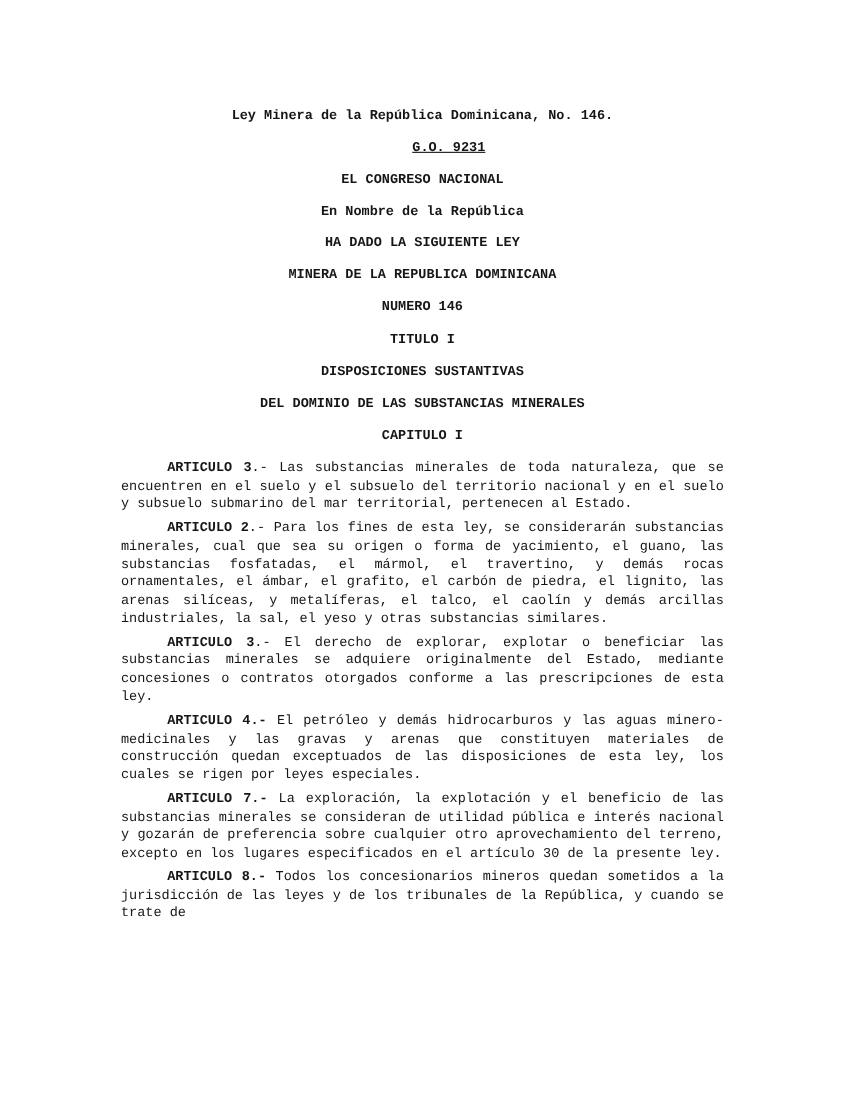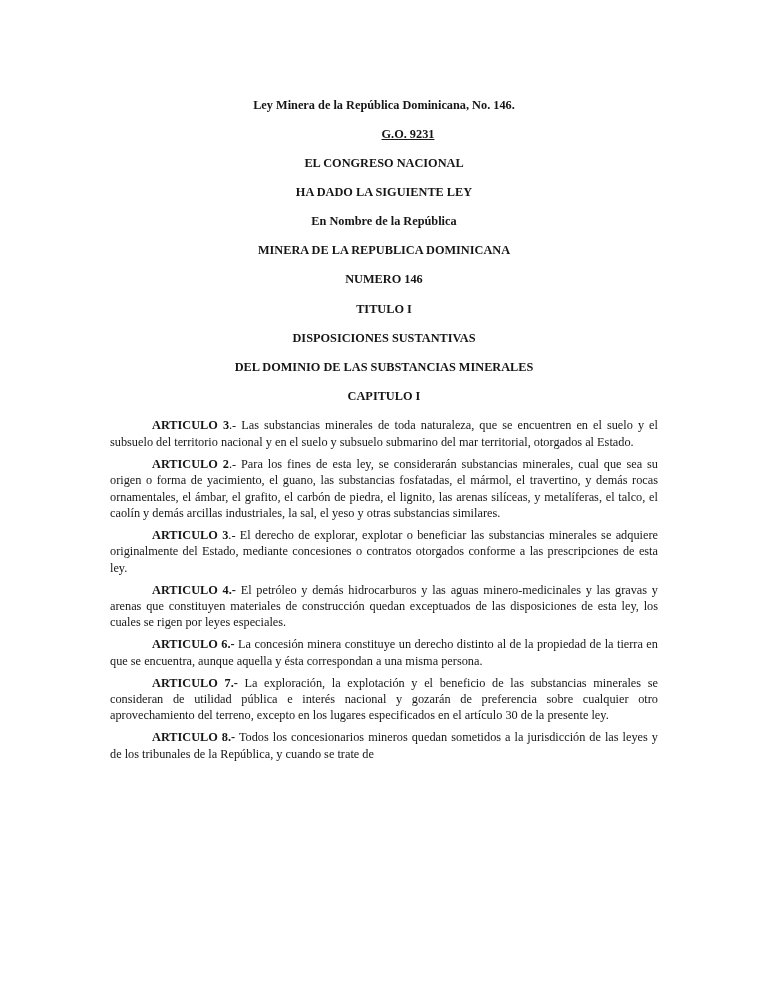--- a/index.html
+++ b/index.html
@@ -2,21 +2,21 @@
 <html><head>
 <meta charset="utf-8">
 <style>
   html, body { margin: 0; padding: 0; background: #ffffff; }
   .page {
     position: relative;
     width: 768px;
     height: 994px;
     background: #ffffff;
     color: #161616;
-    font-family: Liberation Serif, serif;
+    font-family: Liberation Mono, monospace;
     font-size: 12.3px;
     line-height: 16.4px;
     box-sizing: border-box;
     padding: 97px 110px 0 110px;
     overflow: hidden;
   }
   .h {
     font-weight: bold;
     text-align: center;
     margin: 0 0 12.6px 0;
@@ -32,36 +32,35 @@
   }
   .article-label { font-weight: bold; }
 </style>
 </head>
 <body>
 
 <div class="page">
   <div class="h">Ley Minera de la República Dominicana, No. 146.</div>
   <div class="h"><span class="u">G.O. 9231</span></div>
   <div class="h">EL CONGRESO NACIONAL</div>
+  <div class="h">En Nombre de la República</div>
   <div class="h">HA DADO LA SIGUIENTE LEY</div>
-  <div class="h">En Nombre de la República</div>
   <div class="h">MINERA DE LA REPUBLICA DOMINICANA</div>
   <div class="h h-left">NUMERO 146</div>
   <div class="h gap-above">TITULO I</div>
   <div class="h">DISPOSICIONES SUSTANTIVAS</div>
   <div class="h">DEL DOMINIO DE LAS SUBSTANCIAS MINERALES</div>
   <div class="h">CAPITULO I</div>
 
-  <p class="article"><span class="article-label">ARTICULO 3</span><span>.- Las substancias minerales de toda naturaleza, que se encuentren en el suelo y el subsuelo del territorio nacional y en el suelo y subsuelo submarino del mar territorial, otorgados al Estado.</span></p>
+  <p class="article"><span class="article-label">ARTICULO 3</span><span>.- Las substancias minerales de toda naturaleza, que se encuentren en el suelo y el subsuelo del territorio nacional y en el suelo y subsuelo submarino del mar territorial, pertenecen al Estado.</span></p>
 
   <p class="article"><span class="article-label">ARTICULO 2</span><span>.- Para los fines de esta ley, se considerarán substancias minerales, cual que sea su origen o forma de yacimiento, el guano, las substancias fosfatadas, el mármol, el travertino, y demás rocas ornamentales, el ámbar, el grafito, el carbón de piedra, el lignito, las arenas silíceas, y metalíferas, el talco, el caolín y demás arcillas industriales, la sal, el yeso y otras substancias similares.</span></p>
 
   <p class="article"><span class="article-label">ARTICULO 3</span><span>.- El derecho de explorar, explotar o beneficiar las substancias minerales se adquiere originalmente del Estado, mediante concesiones o contratos otorgados conforme a las prescripciones de esta ley.</span></p>
 
   <p class="article"><span class="article-label">ARTICULO 4.-</span><span> El petróleo y demás hidrocarburos y las aguas minero-medicinales y las gravas y arenas que constituyen materiales de construcción quedan exceptuados de las disposiciones de esta ley, los cuales se rigen por leyes especiales.</span></p>
 
 
-  <p class="article"><span class="article-label">ARTICULO 6.-</span><span> La concesión minera constituye un derecho distinto al de la propiedad de la tierra en que se encuentra, aunque aquella y ésta correspondan a una misma persona.</span></p>
 
   <p class="article"><span class="article-label">ARTICULO 7.-</span><span> La exploración, la explotación y el beneficio de las substancias minerales se consideran de utilidad pública e interés nacional y gozarán de preferencia sobre cualquier otro aprovechamiento del terreno, excepto en los lugares especificados en el artículo 30 de la presente ley.</span></p>
 
   <p class="article"><span class="article-label">ARTICULO 8.-</span><span> Todos los concesionarios mineros quedan sometidos a la jurisdicción de las leyes y de los tribunales de la República, y cuando se trate de</span></p>
 </div>
 
 </body></html>

